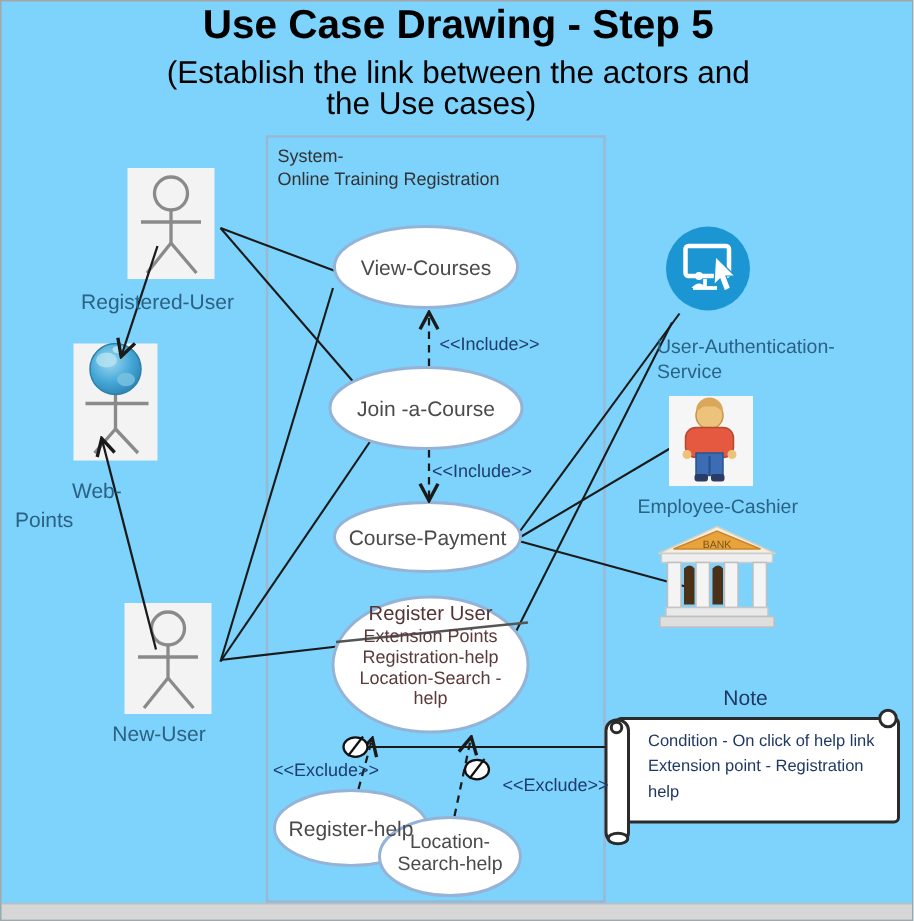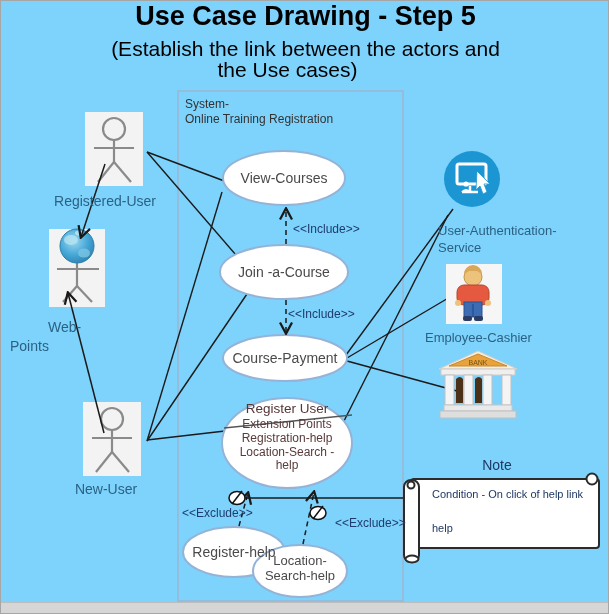--- a/index.html
+++ b/index.html
@@ -200,16 +200,17 @@
   <div class="lbl actorLbl" style="left:11px;top:318px;margin-left:36px;">Web-</div>
   <div class="lbl actorLbl" style="left:9px;top:337px;">Points</div>
   <div class="lbl actorLbl center" style="left:63px;top:480px;width:84px;">New-User</div>
 
   <div class="lbl svcLbl" style="left:437px;top:223px;">User-Authentication-</div>
   <div class="lbl svcLbl" style="left:437px;top:240px;">Service</div>
   <div class="lbl svcLbl" style="left:424px;top:330px;">Employee-Cashier</div>
 
   <div class="lbl noteTitle center" style="left:446px;top:456px;width:100px;">Note</div>
   <div class="lbl noteTxt" style="left:431px;top:487px;">Condition - On click of help link</div>
+  <div class="lbl noteTxt" style="left:431px;top:504px;">Extension point - Registration</div>
   <div class="lbl noteTxt" style="left:431px;top:521px;">help</div>
 
   <div id="bottombar"></div>
 </div>
 
 </body></html>

